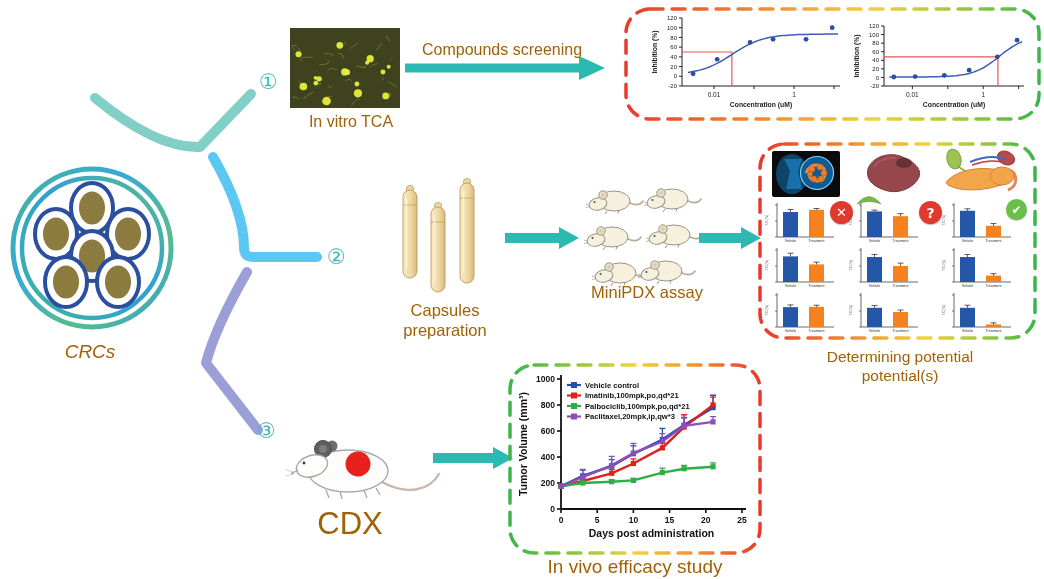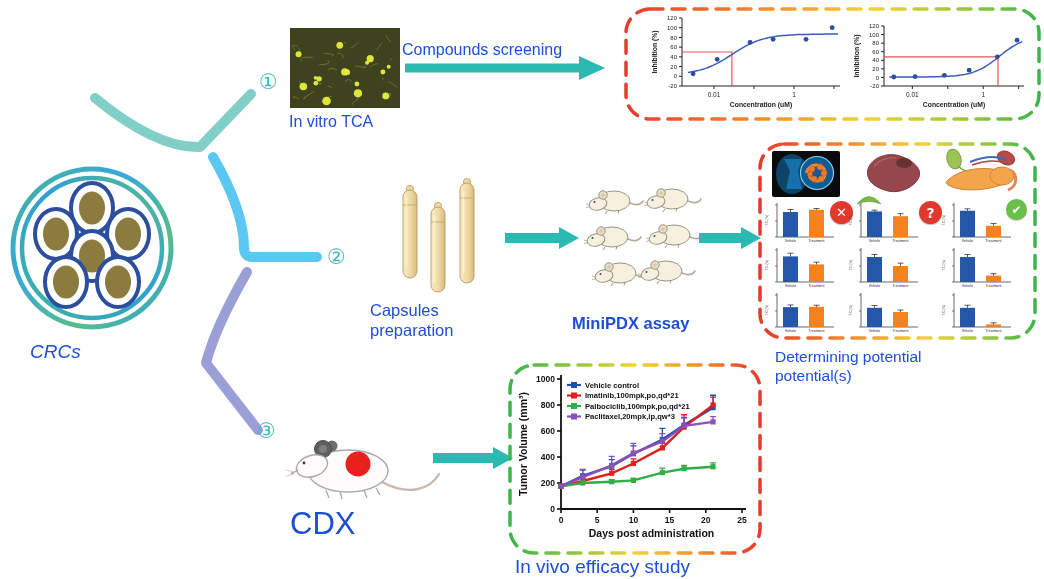--- a/index.html
+++ b/index.html
@@ -1,19 +1,19 @@
 <!DOCTYPE html>
 <html><head>
 <meta charset="utf-8">
 <style>
   html,body{margin:0;padding:0;}
   body{width:1044px;height:579px;position:relative;background:#ffffff;
        font-family:"Liberation Sans",sans-serif;overflow:hidden;}
   .abs{position:absolute;}
-  .lbl{color:#1d4ed8;line-height:1.22;}
+  .lbl{color:#a16207;text-align:center;line-height:1.22;}
   .step-num{font-family:"DejaVu Sans",sans-serif;font-size:21px;color:#45b8b4;}
   svg text{font-family:"Liberation Sans",sans-serif;}
   .verdict{border-radius:50%;display:flex;align-items:center;justify-content:center;
            color:#fff;font-weight:bold;font-family:"DejaVu Sans",sans-serif;
            box-shadow:0 1px 1px rgba(0,0,0,.25);}
 </style>
 </head>
 <body>
 
 <svg class="abs" id="branches" style="left:0;top:0;" width="1044" height="579">
@@ -279,21 +279,21 @@
       <path d="M44 19 q9 4 13 -2" stroke="#b4ab97" stroke-width="1.6" fill="none" stroke-linecap="round"></path>
       <ellipse cx="28" cy="17" rx="16" ry="10" fill="#f6f0df" stroke="#9a9484" stroke-width="1"></ellipse>
       <ellipse cx="12" cy="20" rx="9" ry="6.2" fill="#f6f0df" stroke="#9a9484" stroke-width="1" transform="rotate(-12 12 20)"></ellipse>
       <circle cx="17" cy="11" r="4.2" fill="#ece2cb" stroke="#9a9484" stroke-width="1"></circle>
       <circle cx="17" cy="11" r="2" fill="#d9cbae"></circle>
       <circle cx="8.5" cy="18" r="1" fill="#4a4a4a"></circle>
       <path d="M4 21 l-4 -1 M4 22.5 l-4 1" stroke="#8a8a7a" stroke-width="0.6"></path>
       <path d="M21 27 l-2 3 M33 26 l-1 3.5" stroke="#9a9484" stroke-width="1"></path>
     </g>
   </svg>
-<div class="abs lbl" style="left:572px;top:313px;width:150px;font-size:16.5px;font-weight:bold;">MiniPDX assay</div>
+<div class="abs lbl" style="left:572px;top:282px;width:150px;font-size:16.5px;">MiniPDX assay</div>
 
 <svg class="abs arrow-svg" style="left:699px;top:226px;" width="64" height="24">
     <polygon points="0,7 42,7 42,1 62,12 42,23 42,17 0,17" fill="#2bb9b1"></polygon>
   </svg>
 
 <svg class="abs" id="box-right" style="left:757px;top:141px;" width="281" height="200">
     <defs>
       <linearGradient id="box-right-g" x1="0%" y1="0%" x2="100%" y2="0%">
         <stop offset="0%" stop-color="#e8392b"></stop>
         <stop offset="35%" stop-color="#f0922f"></stop>

